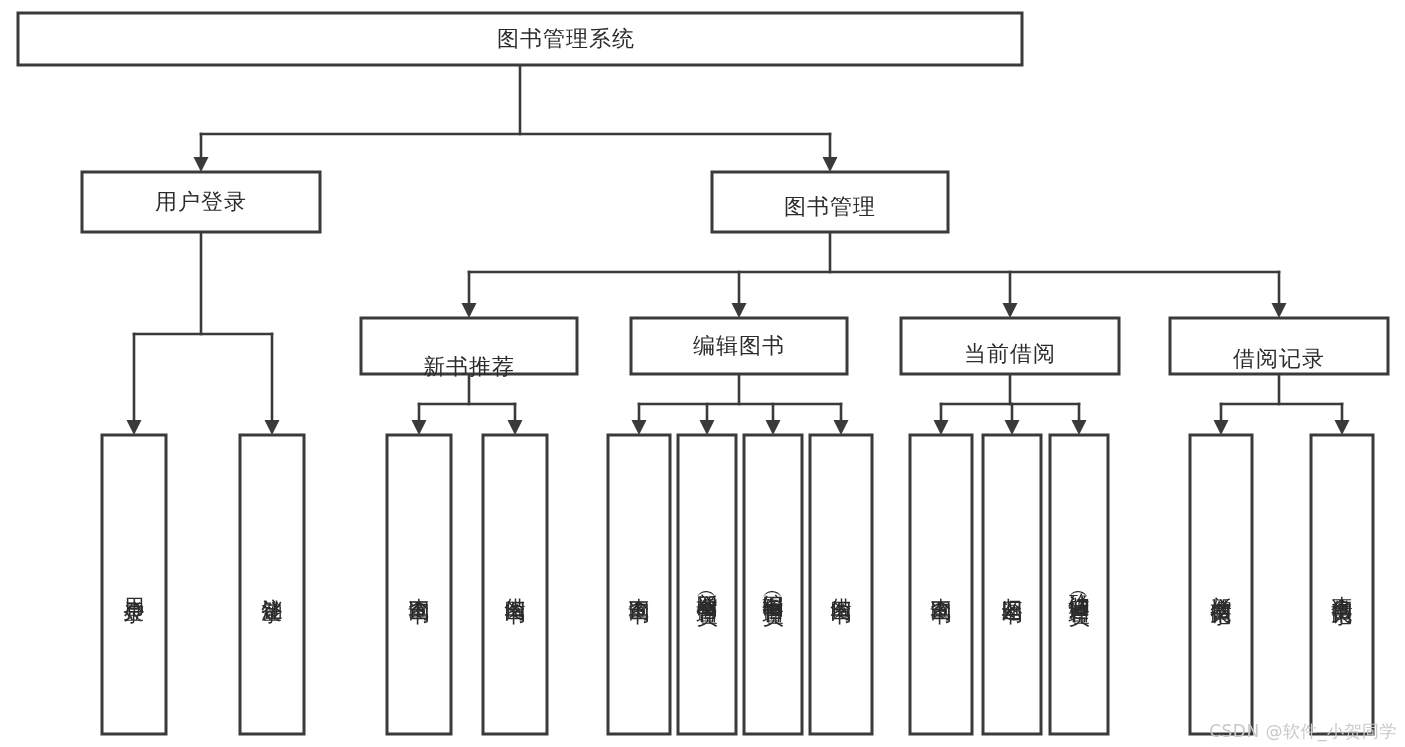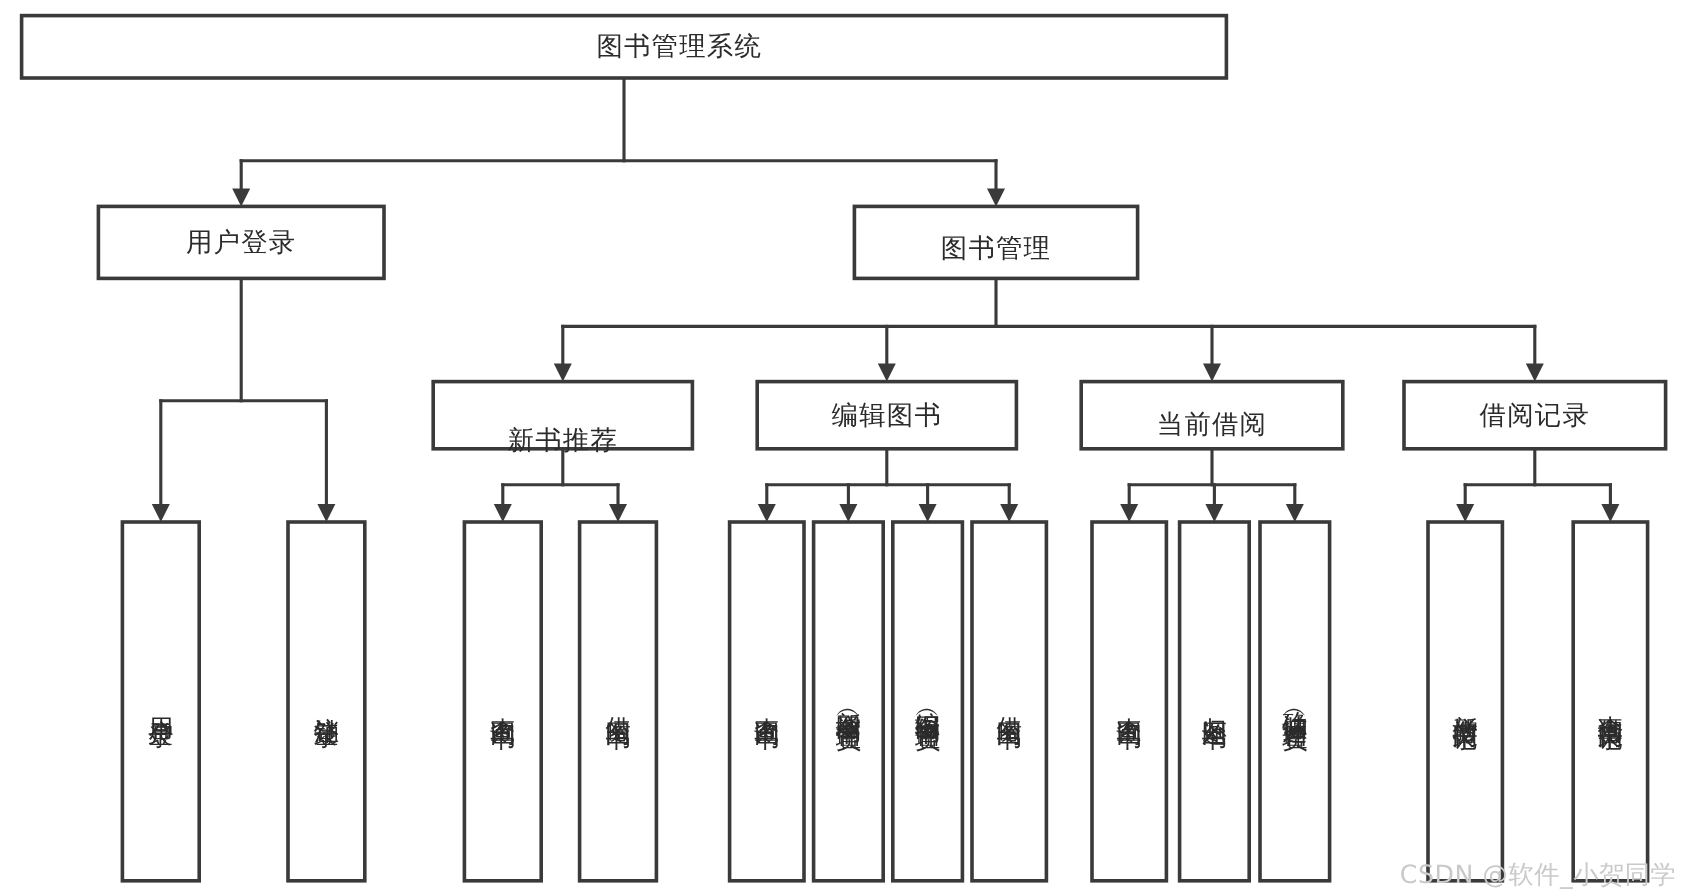--- a/index.html
+++ b/index.html
@@ -32,21 +32,21 @@
     position:absolute;display:flex;align-items:center;justify-content:center;
     pointer-events:none;
   }
   .htext{
     font-family:"DejaVu Sans","Liberation Sans",sans-serif;
     font-size:22px;color:#2b2b2b;white-space:nowrap;letter-spacing:1px;
   }
   #watermark{
     position:absolute;right:8px;bottom:4px;
     font-family:"DejaVu Sans","Liberation Sans",sans-serif;
-    font-size:21px;color:#c9c9c9;white-space:nowrap;
+    font-size:17px;color:#c9c9c9;white-space:nowrap;
     letter-spacing:0.5px;
     margin-left:45px;
   }
 </style>
 </head>
 <body>
 
 <div id="diagram-root">
 
   <svg id="tree-svg" viewBox="0 0 1405 747" xmlns="http://www.w3.org/2000/svg">
@@ -145,21 +145,21 @@
       </div>
       <div class="htext-box" style="left: 361px; top: 318px; width: 216px; height: 56px; margin-top: 21px;">
         <span class="htext">新书推荐</span>
       </div>
       <div class="htext-box" style="left: 631px; top: 318px; width: 216px; height: 56px;">
         <span class="htext">编辑图书</span>
       </div>
       <div class="htext-box" style="left: 901px; top: 318px; width: 218px; height: 72px; border-radius: 17px;">
         <span class="htext">当前借阅</span>
       </div>
-      <div class="htext-box" style="left: 1170px; top: 318px; width: 218px; height: 56px;">
+      <div class="htext-box" style="left: 1170px; top: 318px; width: 218px; height: 56px; align-items: flex-end;">
         <span class="htext">借阅记录</span>
       </div>
       <div class="leaf-label-box" style="left: 102px; top: 435px; width: 64px; height: 299px;">
         <span class="vtext">用户登录</span>
       </div>
       <div class="leaf-label-box" style="left: 240px; top: 435px; width: 64px; height: 299px;">
         <span class="vtext">注销登录</span>
       </div>
       <div class="leaf-label-box" style="left: 387px; top: 435px; width: 64px; height: 299px;">
         <span class="vtext">查询图书</span>

